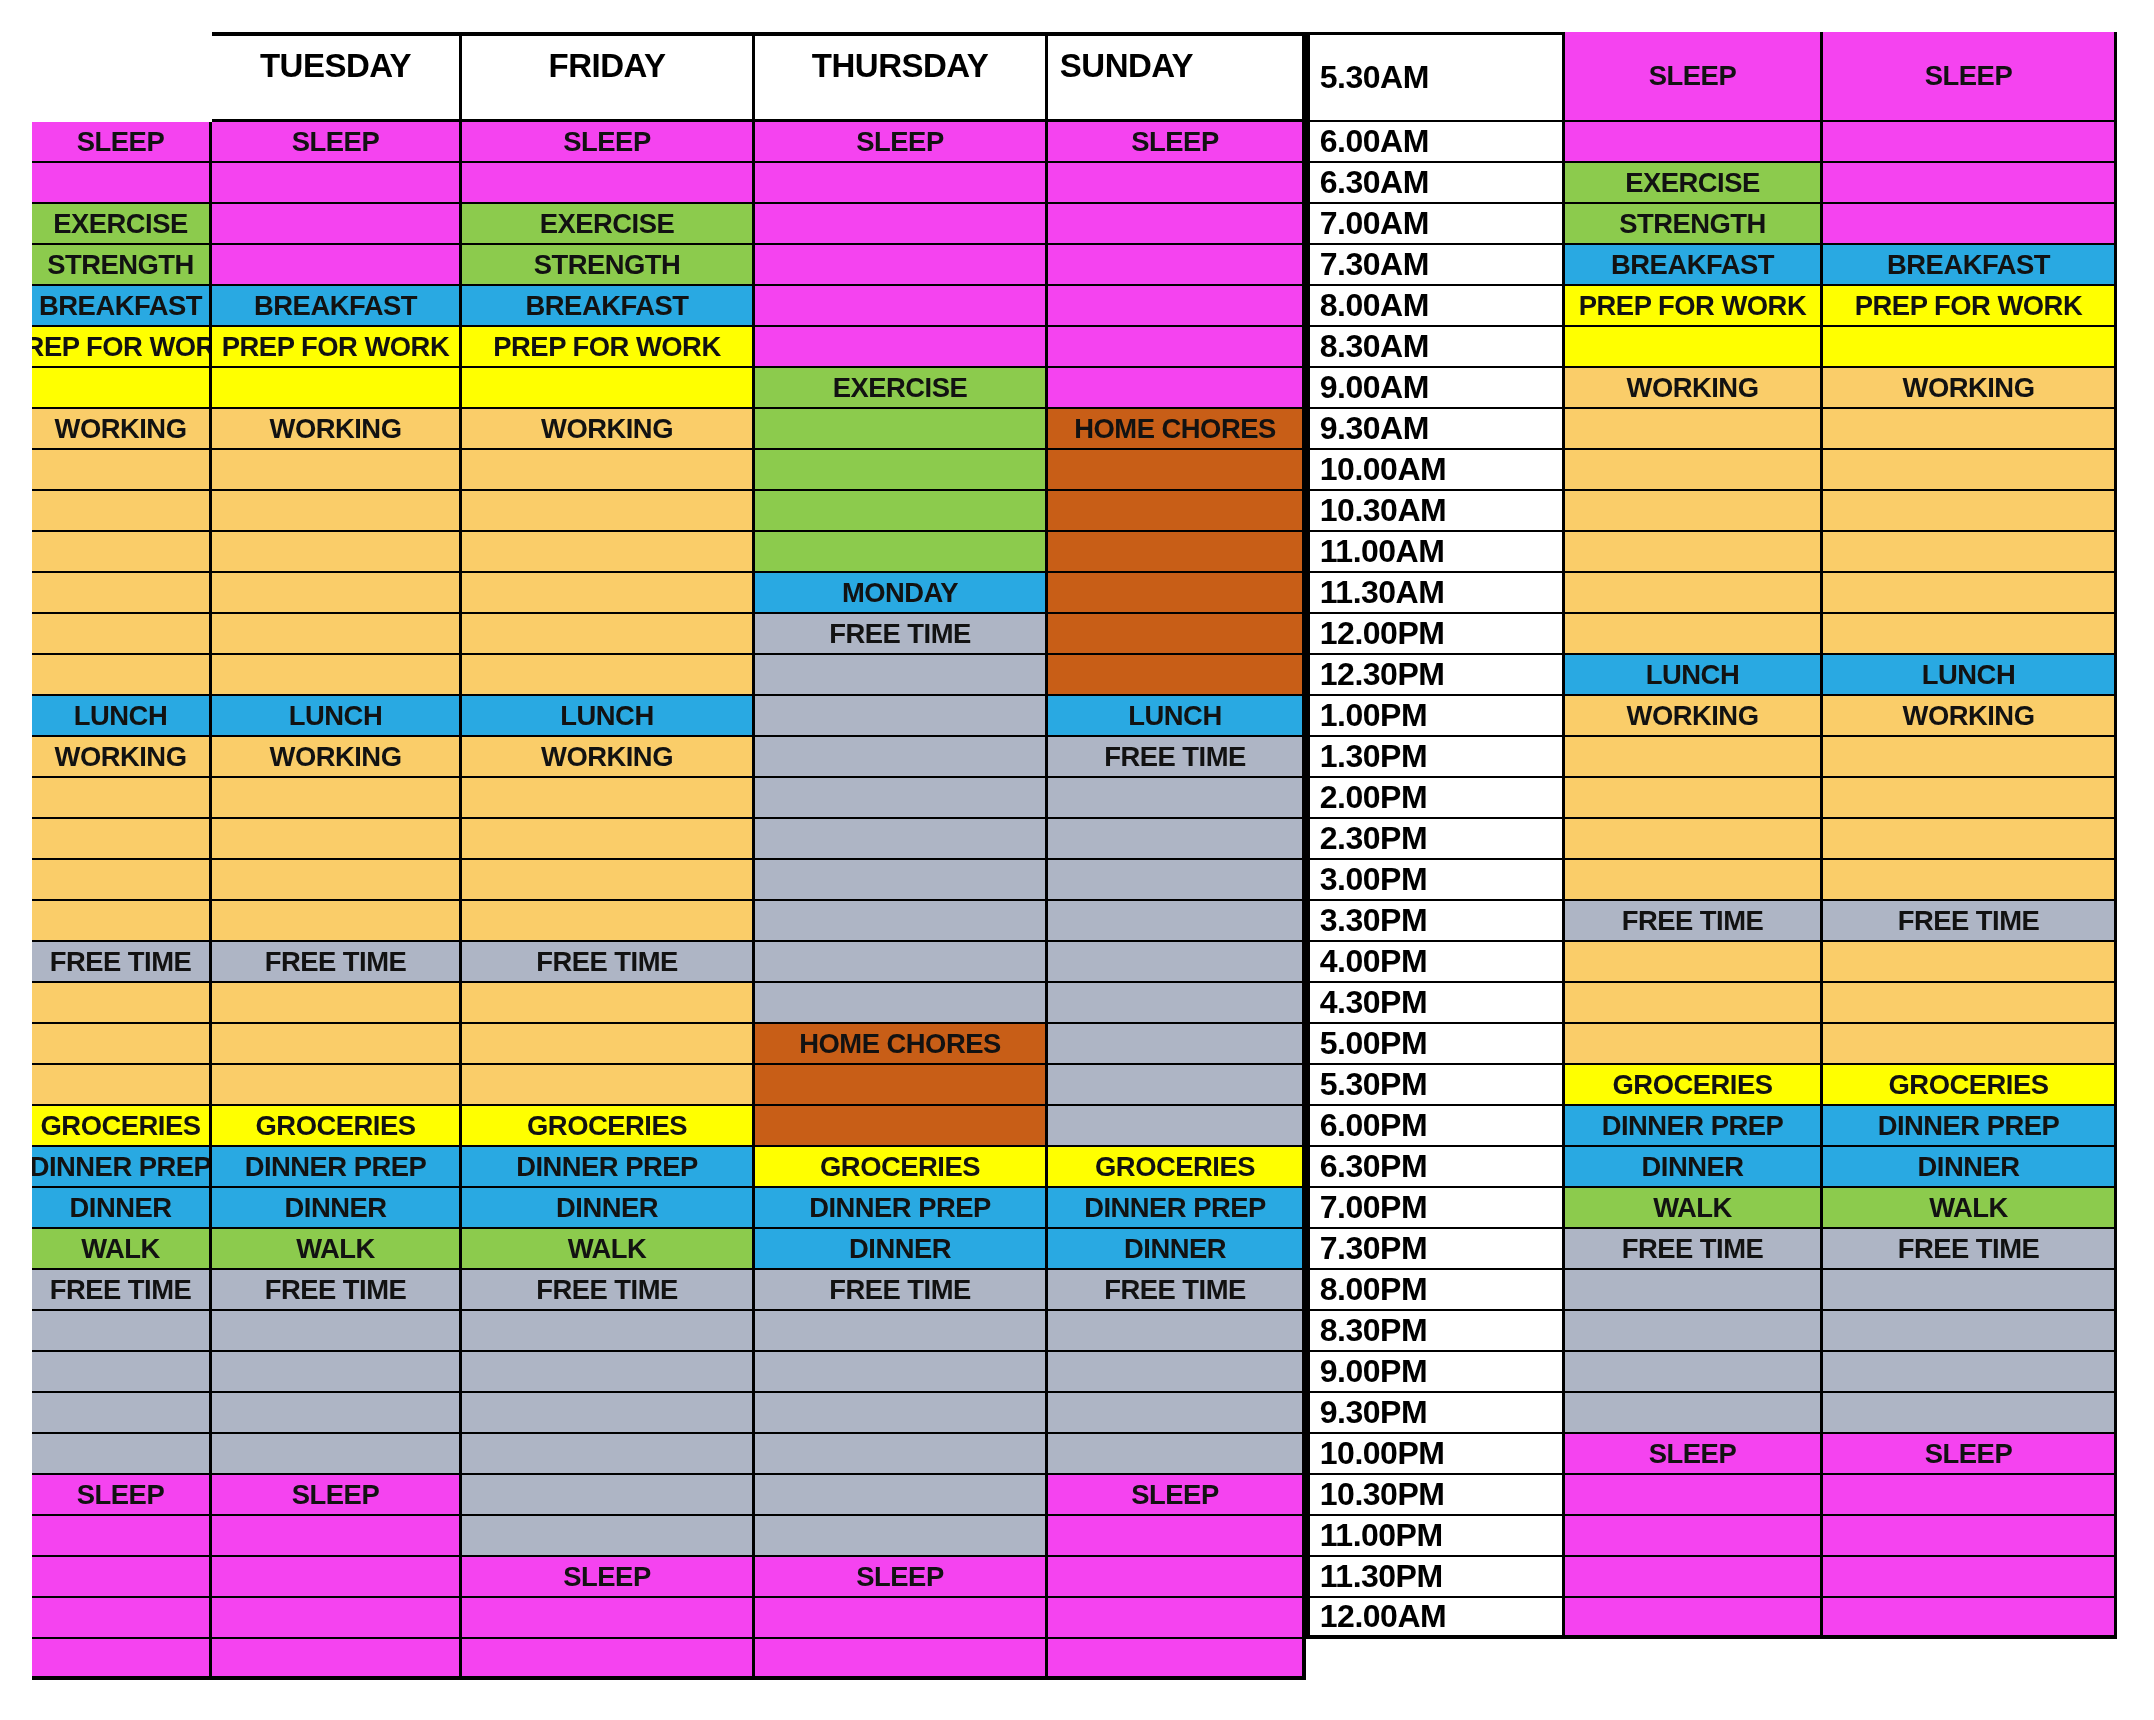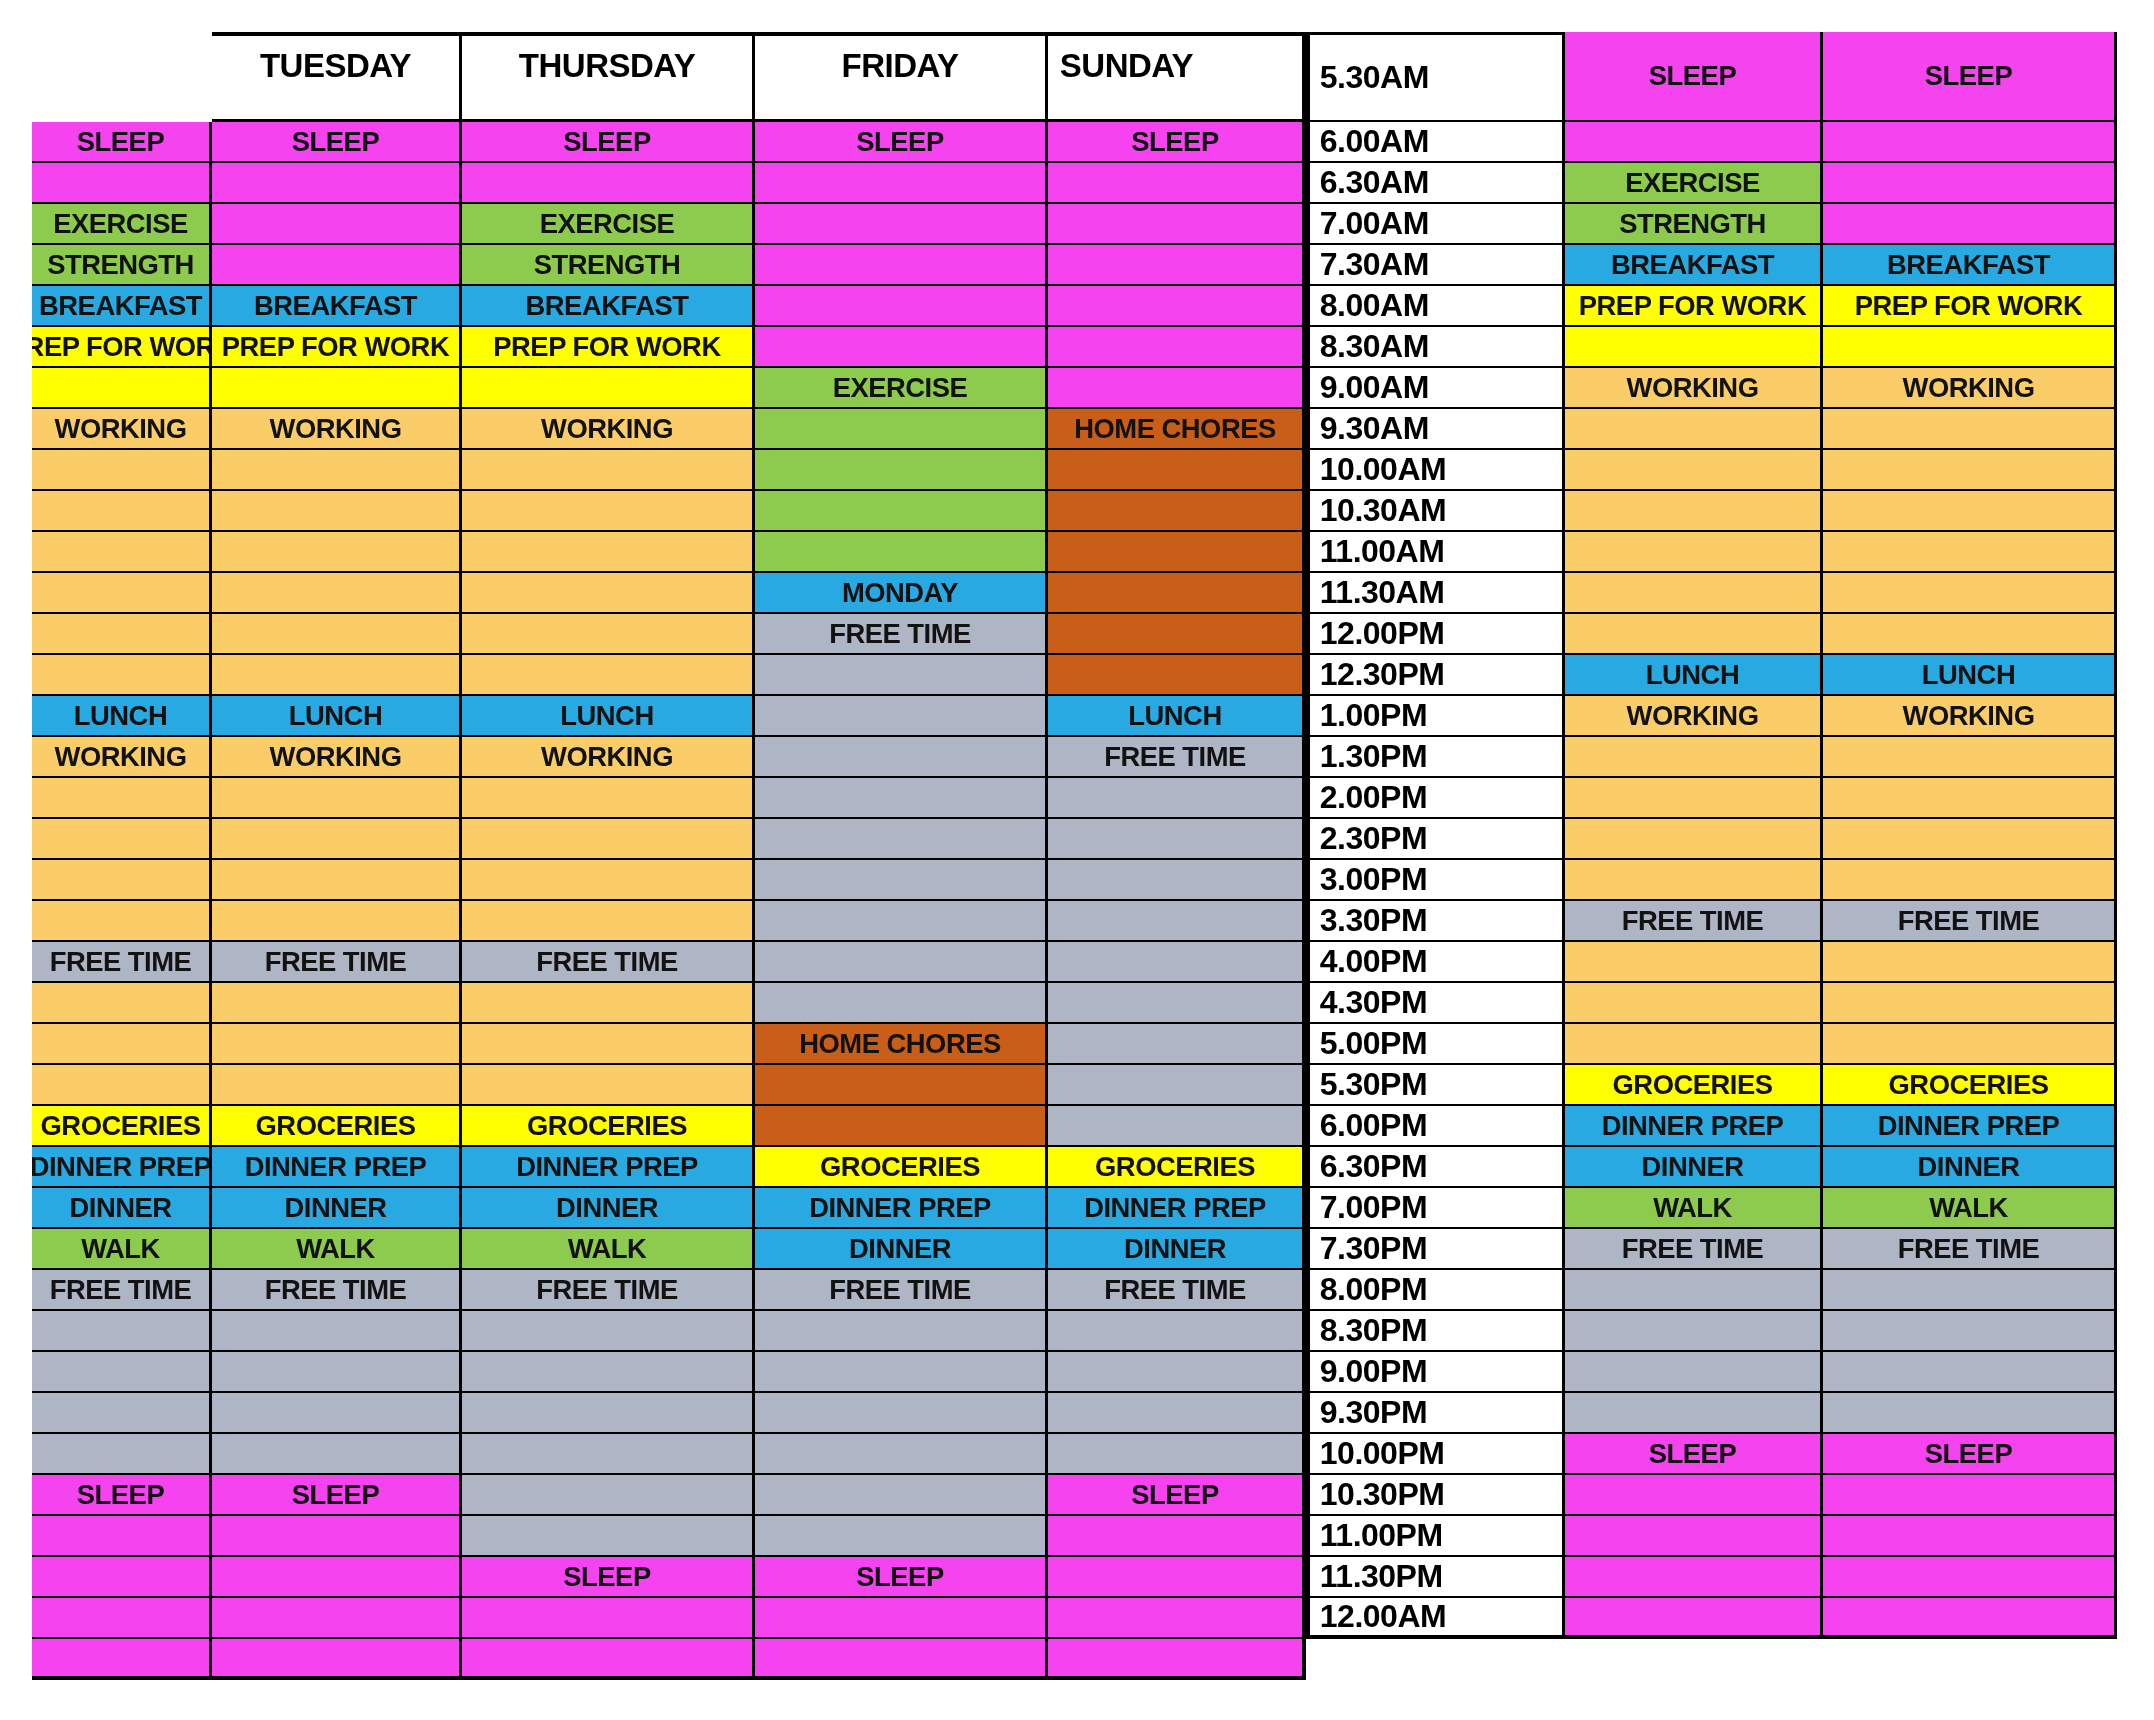--- a/index.html
+++ b/index.html
@@ -63,24 +63,24 @@
 </style>
 </head>
 <body>
 
 <div class="grid" id="grid">
     <div class="c corner"></div>
     <div class="c dayhead">
       <span>TUESDAY</span>
     </div>
     <div class="c dayhead">
-      <span>THURSDAY</span>
+      <span>FRIDAY</span>
     </div>
     <div class="c dayhead">
-      <span>FRIDAY</span>
+      <span>THURSDAY</span>
     </div>
     <div class="c dayhead last sun">
       <span>SUNDAY</span>
     </div>
     <div class="c time firstrow">5.30AM</div>
     <div class="c cell" style="background: rgb(245, 67, 240);">SLEEP</div>
     <div class="c cell" style="background: rgb(245, 67, 240);">SLEEP</div>
     <div class="c cell" style="background: rgb(245, 67, 240);">SLEEP</div>
     <div class="c cell" style="background: rgb(245, 67, 240);">SLEEP</div>
     <div class="c cell" style="background: rgb(245, 67, 240);">SLEEP</div>

